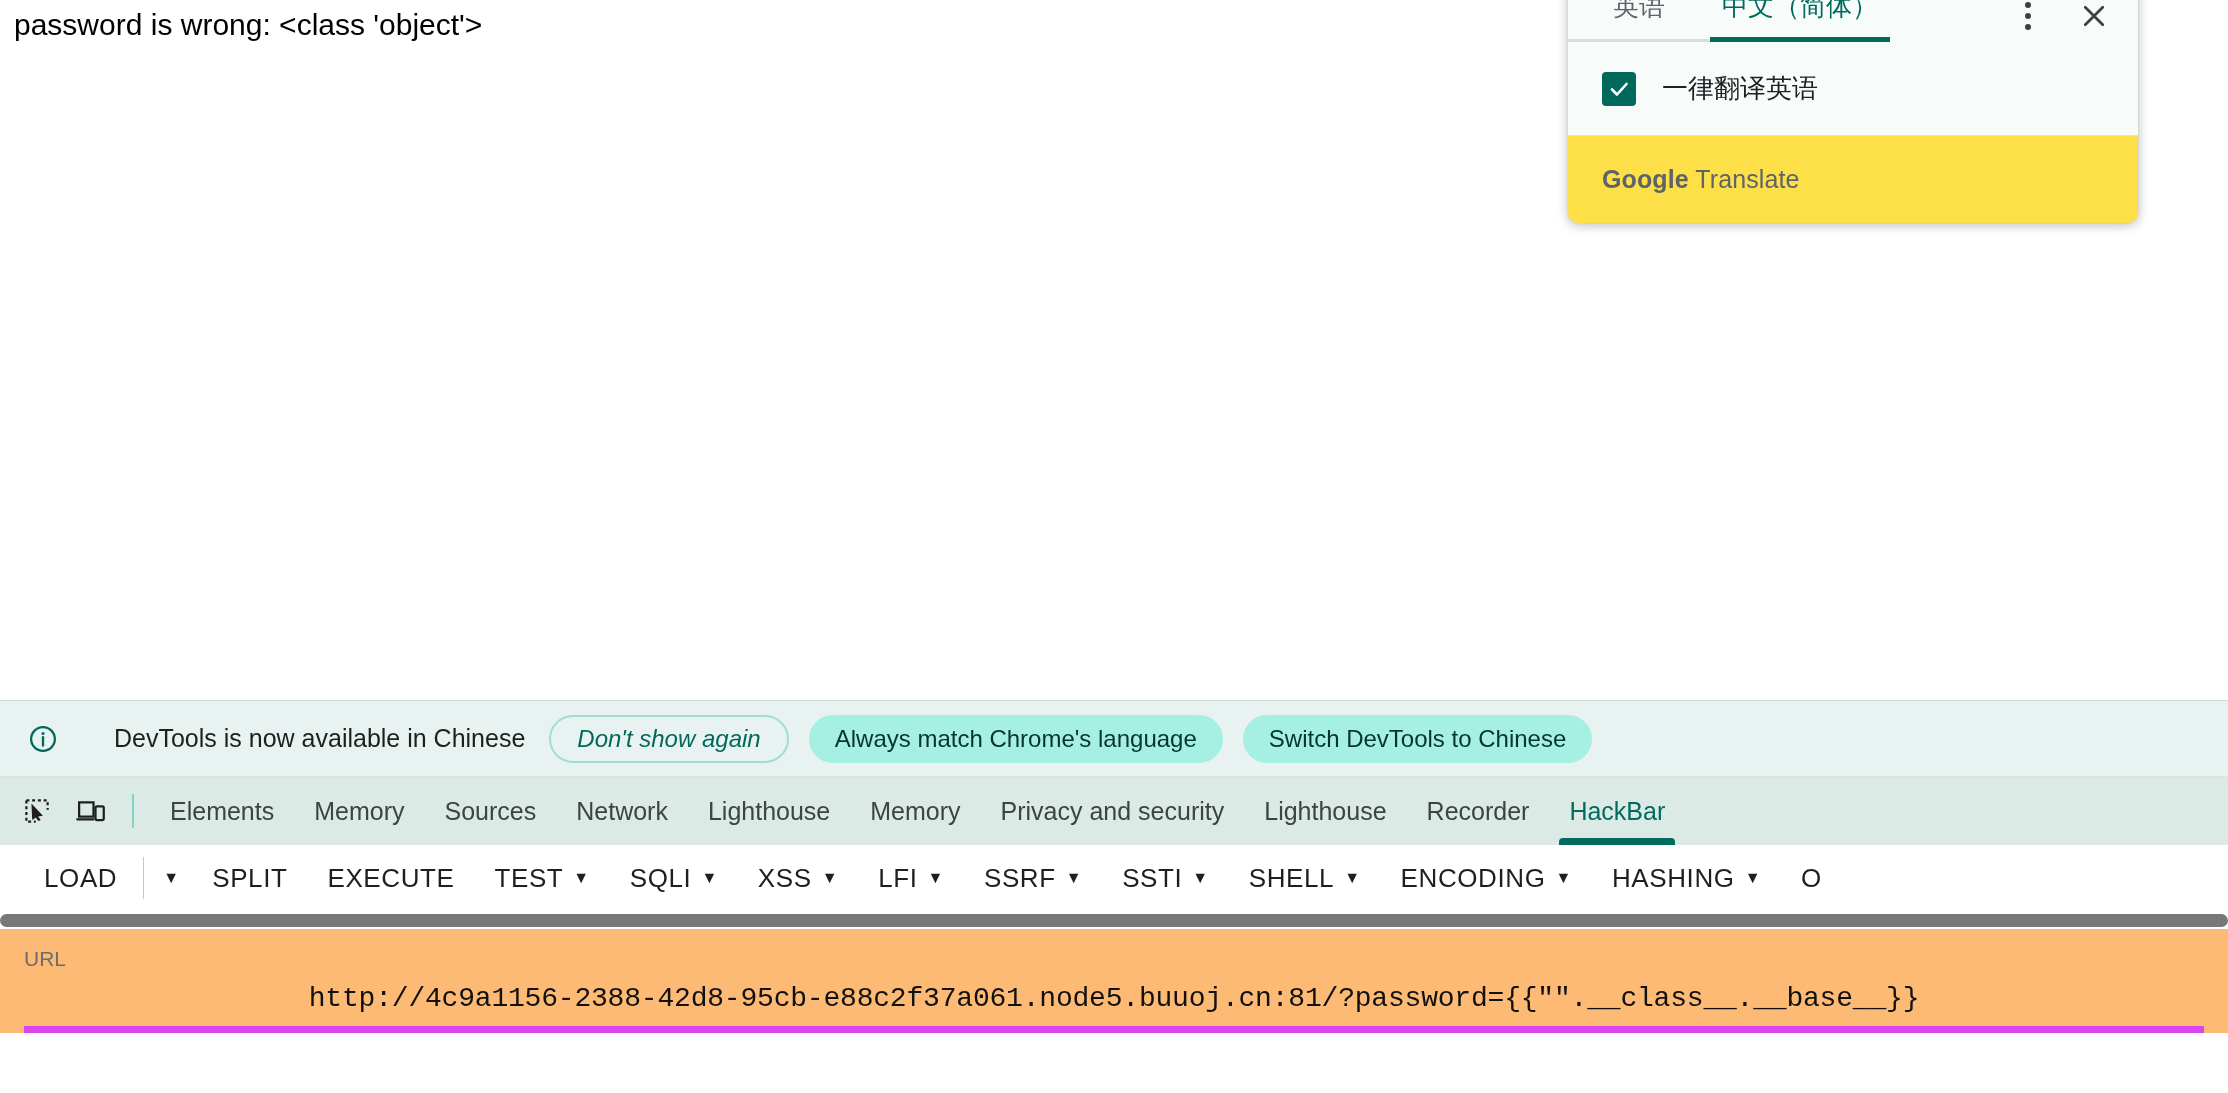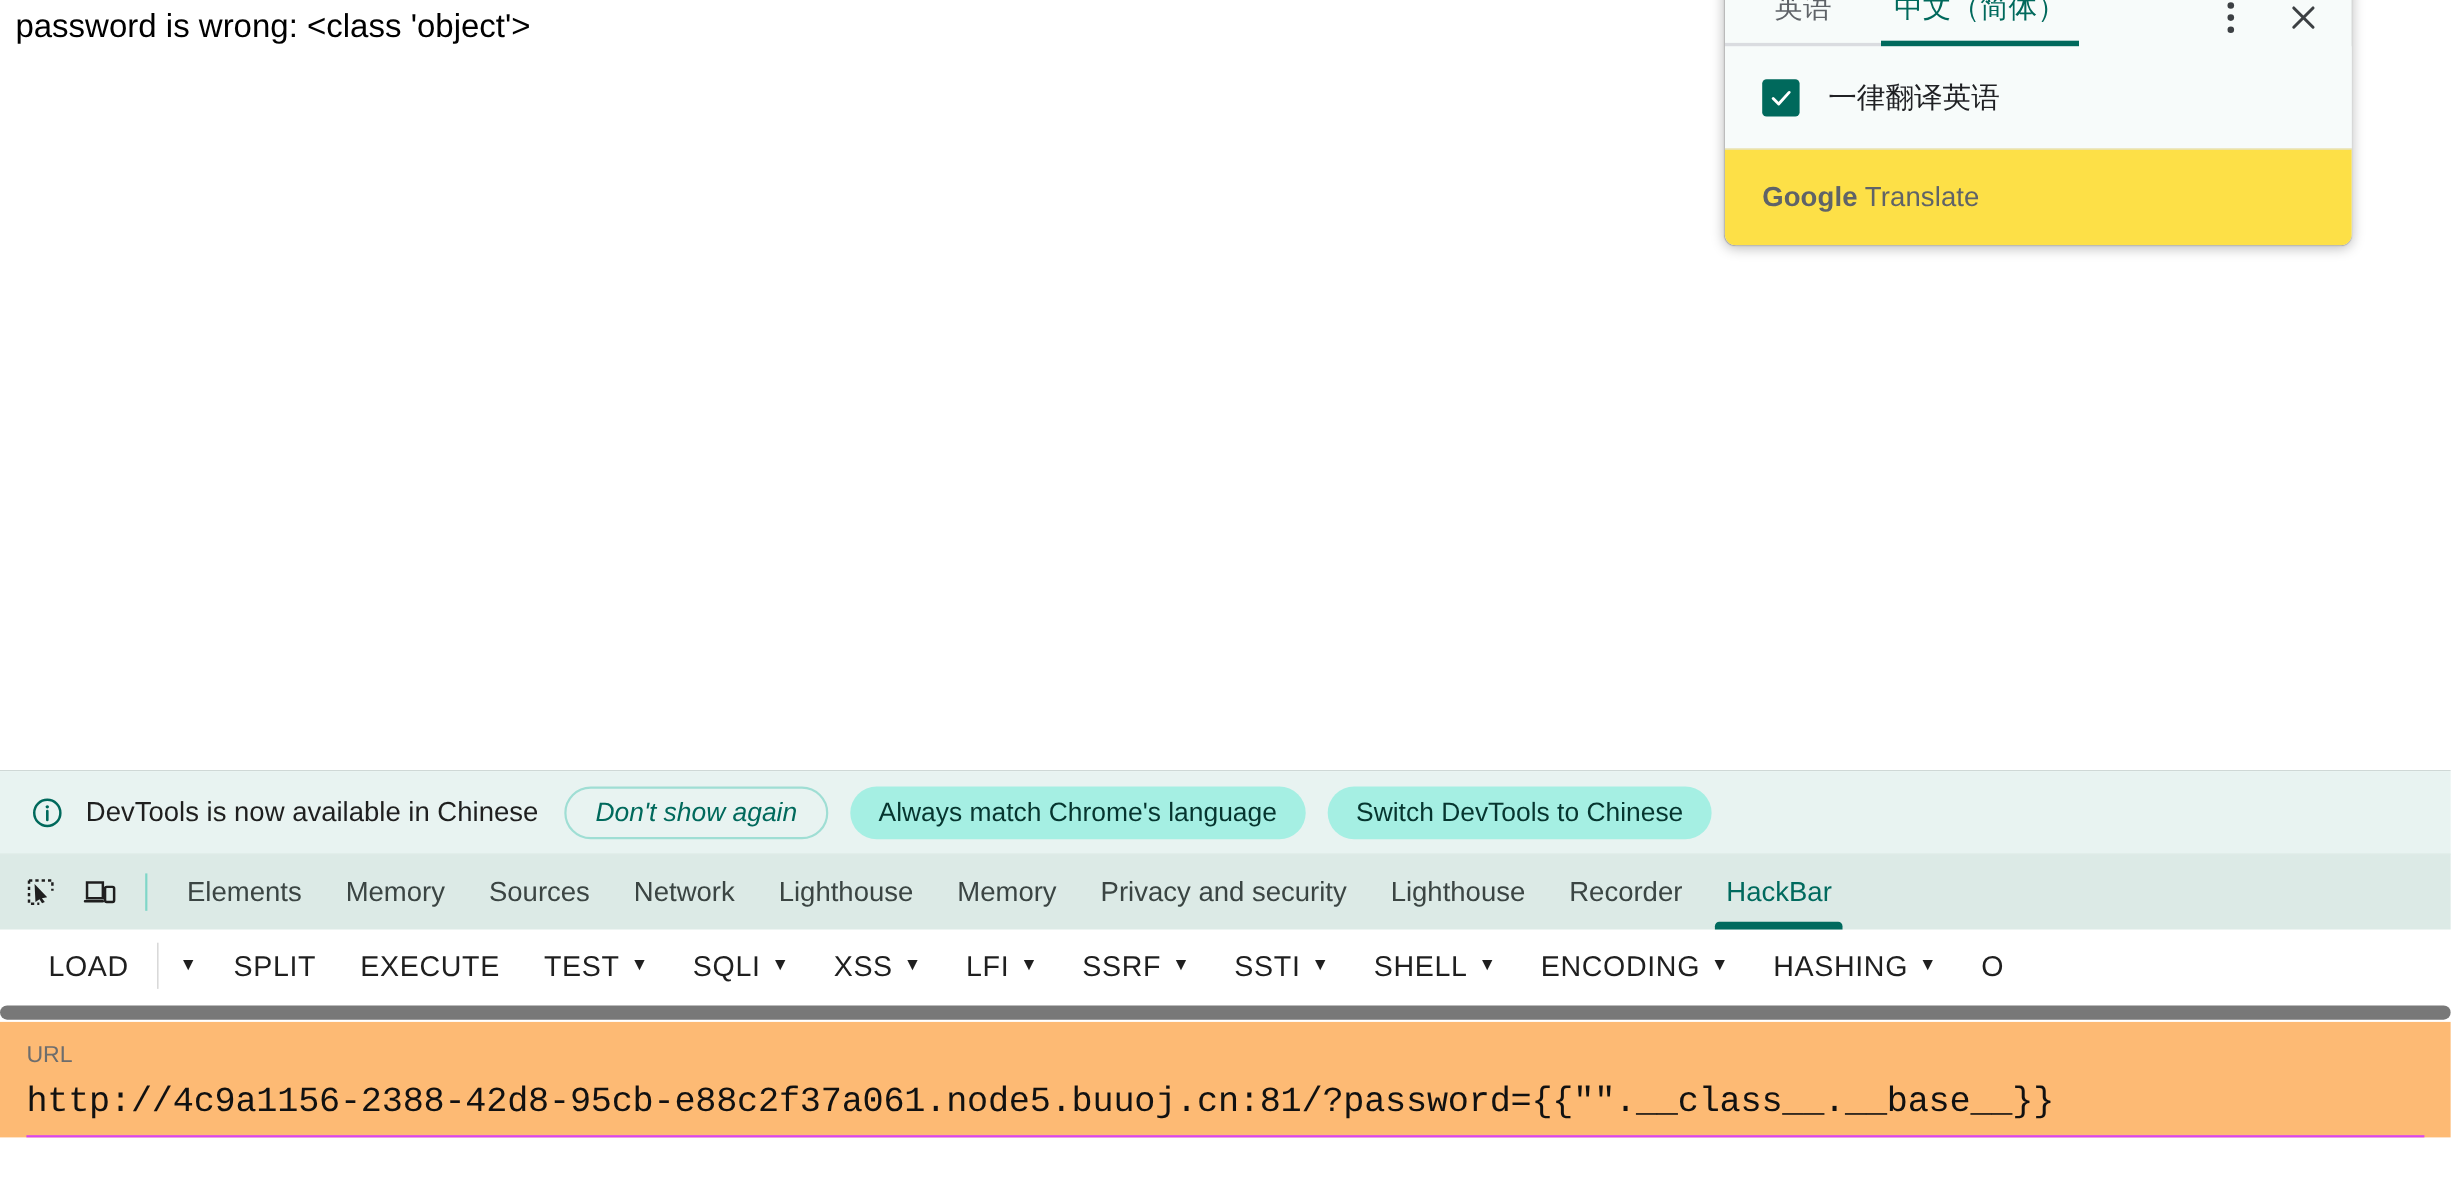--- a/index.html
+++ b/index.html
@@ -108,21 +108,21 @@
     display: flex; align-items: center;
     padding-left: 28px;
     border-bottom: 1px solid #d7e5e2;
   }
   #info-icon {
     width: 30px; height: 30px; flex: 0 0 auto;
     display: flex; align-items: center; justify-content: center;
     margin-right: 20px;
   }
   #banner-text {
-    font-size: 25px; color: #1f1f1f; margin-right: 24px; white-space: nowrap;
+    font-size: 25px; color: #1f1f1f; margin-right: 24px; white-space: nowrap; margin-left: 36px;
   }
   .dt-btn {
     font-size: 24px; border-radius: 999px; white-space: nowrap;
     height: 48px; display: flex; align-items: center; justify-content: center;
     padding: 0 26px; cursor: pointer; margin-right: 20px;
     font-family: "Liberation Sans", sans-serif;
   }
   .dt-btn.outline { background: transparent; border: 2px solid #9fded4; color: #00695c; font-style: italic; }
   .dt-btn.filled  { background: #a5efe3; border: none; color: #06352f; }
 
@@ -191,26 +191,27 @@
   #url-section {
     background: #fdba74; padding: 18px 24px 0 24px;
   }
   #url-label {
     font-size: 21px; color: #6d6d6d; margin-bottom: 12px;
     font-family: "Liberation Sans", sans-serif;
   }
   #url-input {
     width: 100%;
     border: none; outline: none;
-    border-bottom: 2px solid #d946ef;
+    border-bottom: 7px solid #d946ef;
     font-family: "Liberation Mono", monospace;
-    font-size: 32px; color: #111111;
+    font-size: 28px; color: #111111;
     padding: 0 0 12px 0;
     background: transparent;
     letter-spacing: -0.2px;
+    text-align: center;
   }
 </style>
 </head>
 <body>
 
 <div id="root">
 
   <div id="page-area">
     <div id="page-text">password is wrong: &lt;class 'object'&gt;</div>
   </div>

